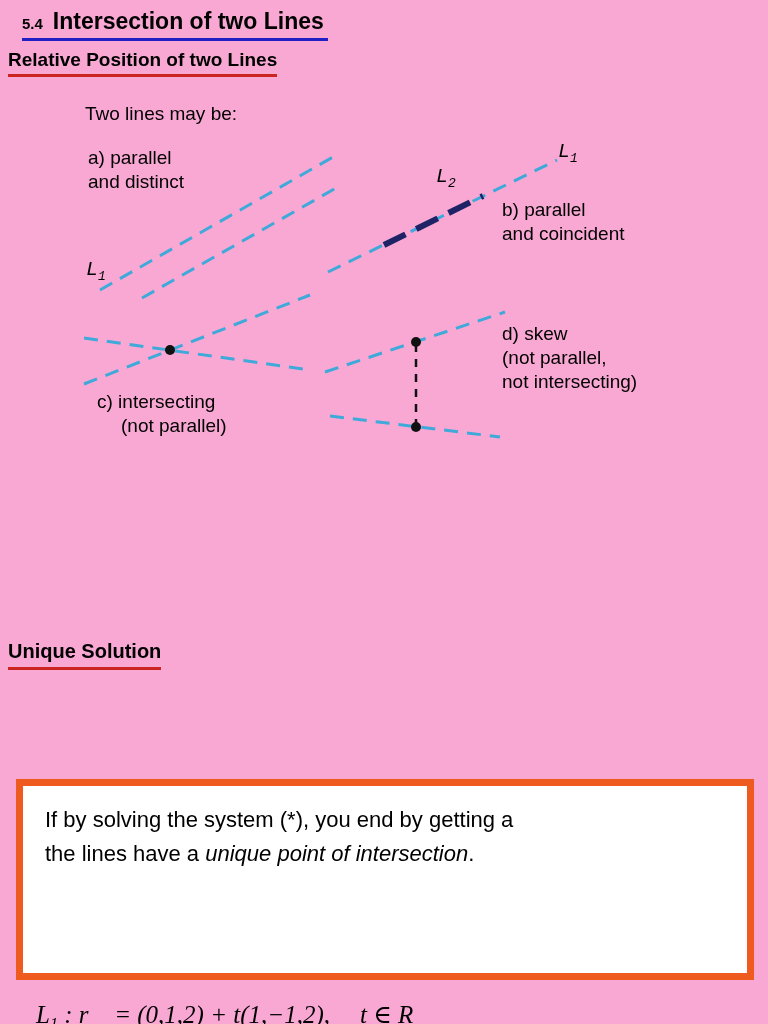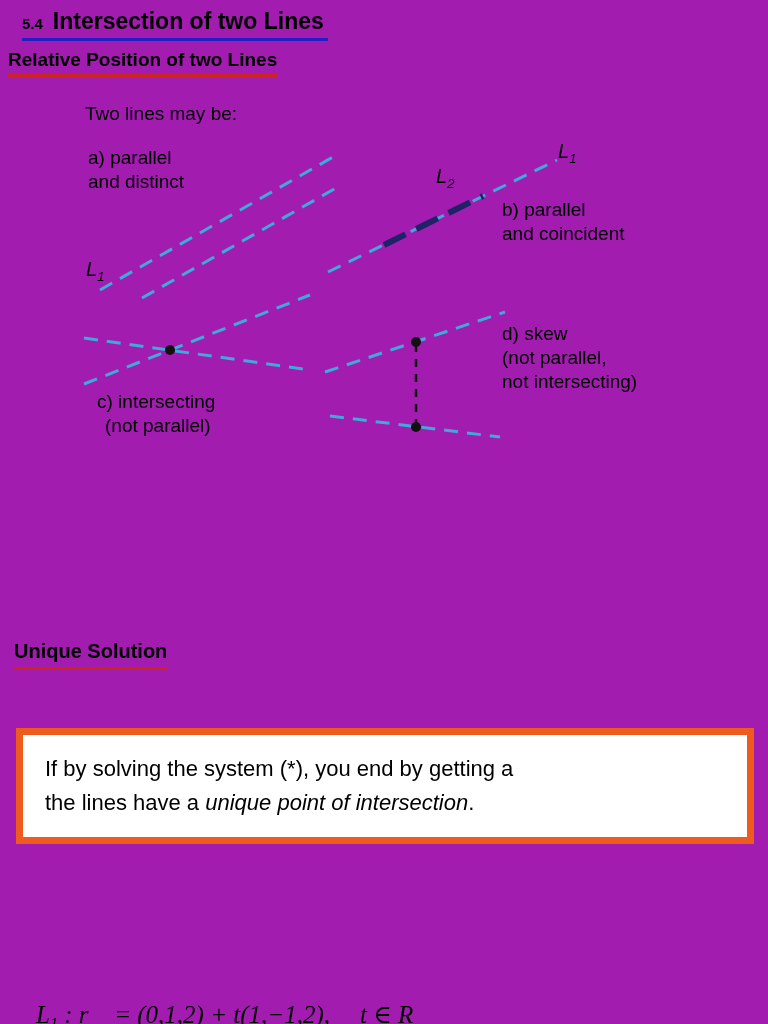--- a/index.html
+++ b/index.html
@@ -1,19 +1,19 @@
 <!DOCTYPE html>
 <html><head>
 <meta charset="utf-8">
 <style>
   * { margin:0; padding:0; box-sizing:border-box; }
   html,body { background:#ffffff; }
   .page {
     position:relative; width:768px; height:1024px; overflow:hidden;
-    background:#a21caf; color:#000;
+    background:#f9a8d4; color:#000;
     font-family:"Liberation Sans","DejaVu Sans",sans-serif;
     padding-left:17px;
   }
 
   
   .title-wrap {
     position:absolute; left:22px; top:8px;
     display:flex; align-items:baseline; gap:10px;
     border-bottom:3px solid #1f1fc4; padding-bottom:3px; padding-right:4px;
   }
@@ -25,37 +25,37 @@
     font-size:19px; font-weight:bold;
     border-bottom:3px solid #cc2420; padding-bottom:3px;
   }
 
   .intro { position:absolute; left:85px; top:103px; font-size:19px; }
 
   
   .diagram-svg { position:absolute; left:0; top:138px; }
 
   .diag-label { position:absolute; font-size:19px; line-height:24px; color:#000; }
-  .indent-sm { margin-left:8px; }
+  .indent-sm { margin-left:24px; }
 
   .math-label {
-    position:absolute; font-family:Liberation Sans, sans-serif;
+    position:absolute; font-family:Liberation Mono, monospace;
     font-style:italic; font-size:20px;
   }
   .math-label sub { font-size:13px; }
 
   
   .unique-heading {
     position:absolute; left:8px; top:640px;
     font-size:20px; font-weight:bold;
-    border-bottom:3px solid #cc2420; padding-bottom:4px;margin-left:6px;
+    border-bottom:3px solid #cc2420; padding-bottom:4px;
   }
 
   .highlight-box {
-    position:absolute; left:16px; top:728px; width:738px; height:116px;
+    position:absolute; left:16px; top:779px; width:738px; height:201px;
     border:7px solid #ef5a1f; background:#ffffff;
     padding:17px 22px; font-size:22px; line-height:34px;
   }
   .em { font-style:italic; }
   .mvar { font-family:"Liberation Serif","DejaVu Serif",serif; font-style:italic; }
 
   
   .example { position:absolute; left:16px; top:920px; font-size:19.5px; line-height:26px; }
   .ex-label { text-decoration:underline; }
   .ex-line2 { margin-left:18px; }

